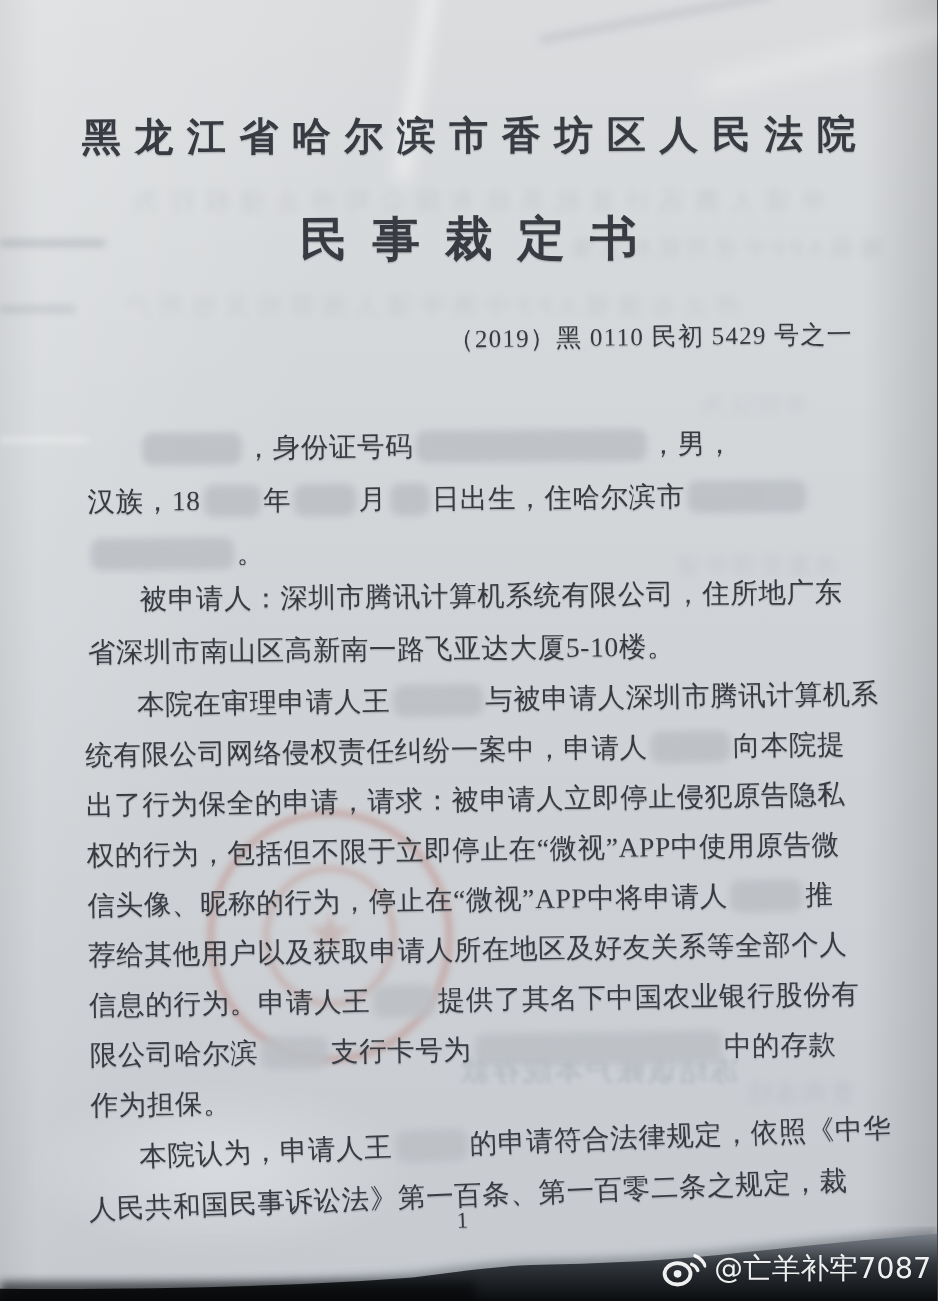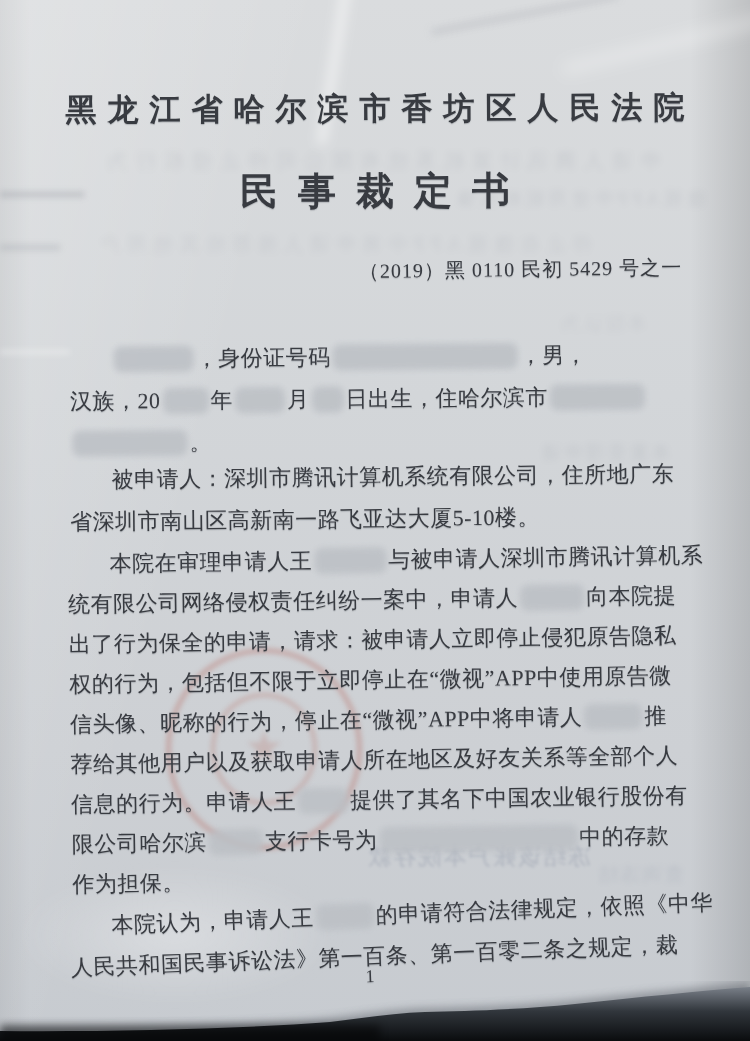--- a/index.html
+++ b/index.html
@@ -95,21 +95,21 @@
       <div class="title">民事裁定书</div>
       <div class="caseno">（2019）黑 0110 民初 5429 号之一</div>
       <div class="para p1">
           <div class="line ind">
             <span class="redact" style="width: 80px;"></span>
             <span>，身份证号码</span>
             <span class="redact" style="width: 185px;"></span>
             <span>，男，</span>
           </div>
           <div class="line">
-            <span>汉族，20</span>
+            <span>汉族，18</span>
             <span class="redact" style="width: 46px;"></span>
             <span>年</span>
             <span class="redact" style="width: 50px;"></span>
             <span>月</span>
             <span class="redact" style="width: 32px;"></span>
             <span>日出生，住哈尔滨市</span>
             <span class="redact" style="width: 95px;"></span>
           </div>
           <div class="line">
             <span class="redact" style="width: 115px;"></span>
@@ -188,13 +188,22 @@
       </linearGradient>
       <filter id="soft" x="-20%" y="-60%" width="140%" height="220%">
         <feGaussianBlur stdDeviation="4"></feGaussianBlur>
       </filter>
     </defs>
     <path d="M750,2 C700,6 640,12 575,19 C515,25 465,26 425,27 C395,28 362,33 330,37 C240,44 110,47 0,46 L0,60 L750,60 Z" fill="#3d434b" opacity="0.4" filter="url(#soft)"></path>
     <path d="M750,6 C700,10 640,16 575,23 C515,29 465,30 425,31 C395,32 362,37 330,41 C240,48 110,51 0,50 L0,60 L750,60 Z" fill="url(#tg)"></path>
     <rect x="0" y="44" width="380" height="16" fill="#000000" opacity="0.45" filter="url(#soft)"></rect>
   </svg>
 
+  <div class="wm">
+    <svg width="36" height="30" viewBox="0 0 40 32">
+      <ellipse cx="14.5" cy="20.5" rx="11.5" ry="9.5" fill="none" stroke="rgba(255,255,255,.93)" stroke-width="3.4"></ellipse>
+      <circle cx="14.5" cy="20.5" r="3.4" fill="rgba(255,255,255,.93)"></circle>
+      <path d="M27,12 a9,9 0 0 1 5.5,5.5" fill="none" stroke="rgba(255,255,255,.93)" stroke-width="3" stroke-linecap="round"></path>
+      <path d="M30,4.5 a16,16 0 0 1 9,9" fill="none" stroke="rgba(255,255,255,.93)" stroke-width="3" stroke-linecap="round"></path>
+    </svg>
+    <span>@亡羊补牢7087</span>
+  </div>
 </div>
 
 </body></html>

